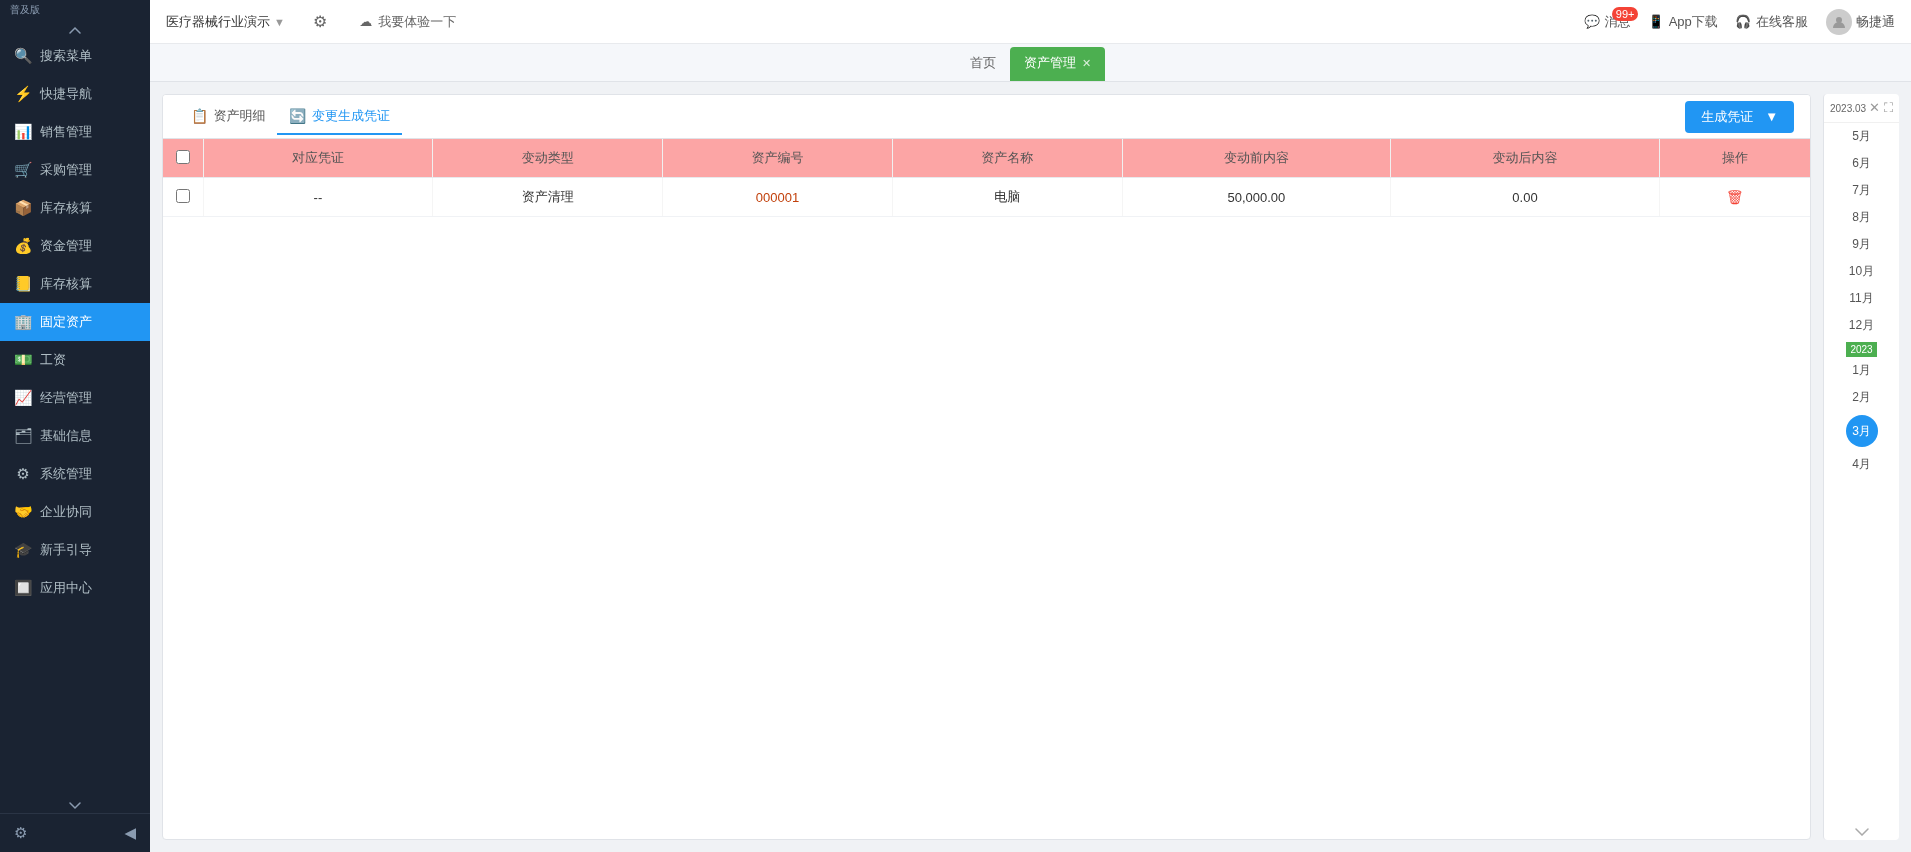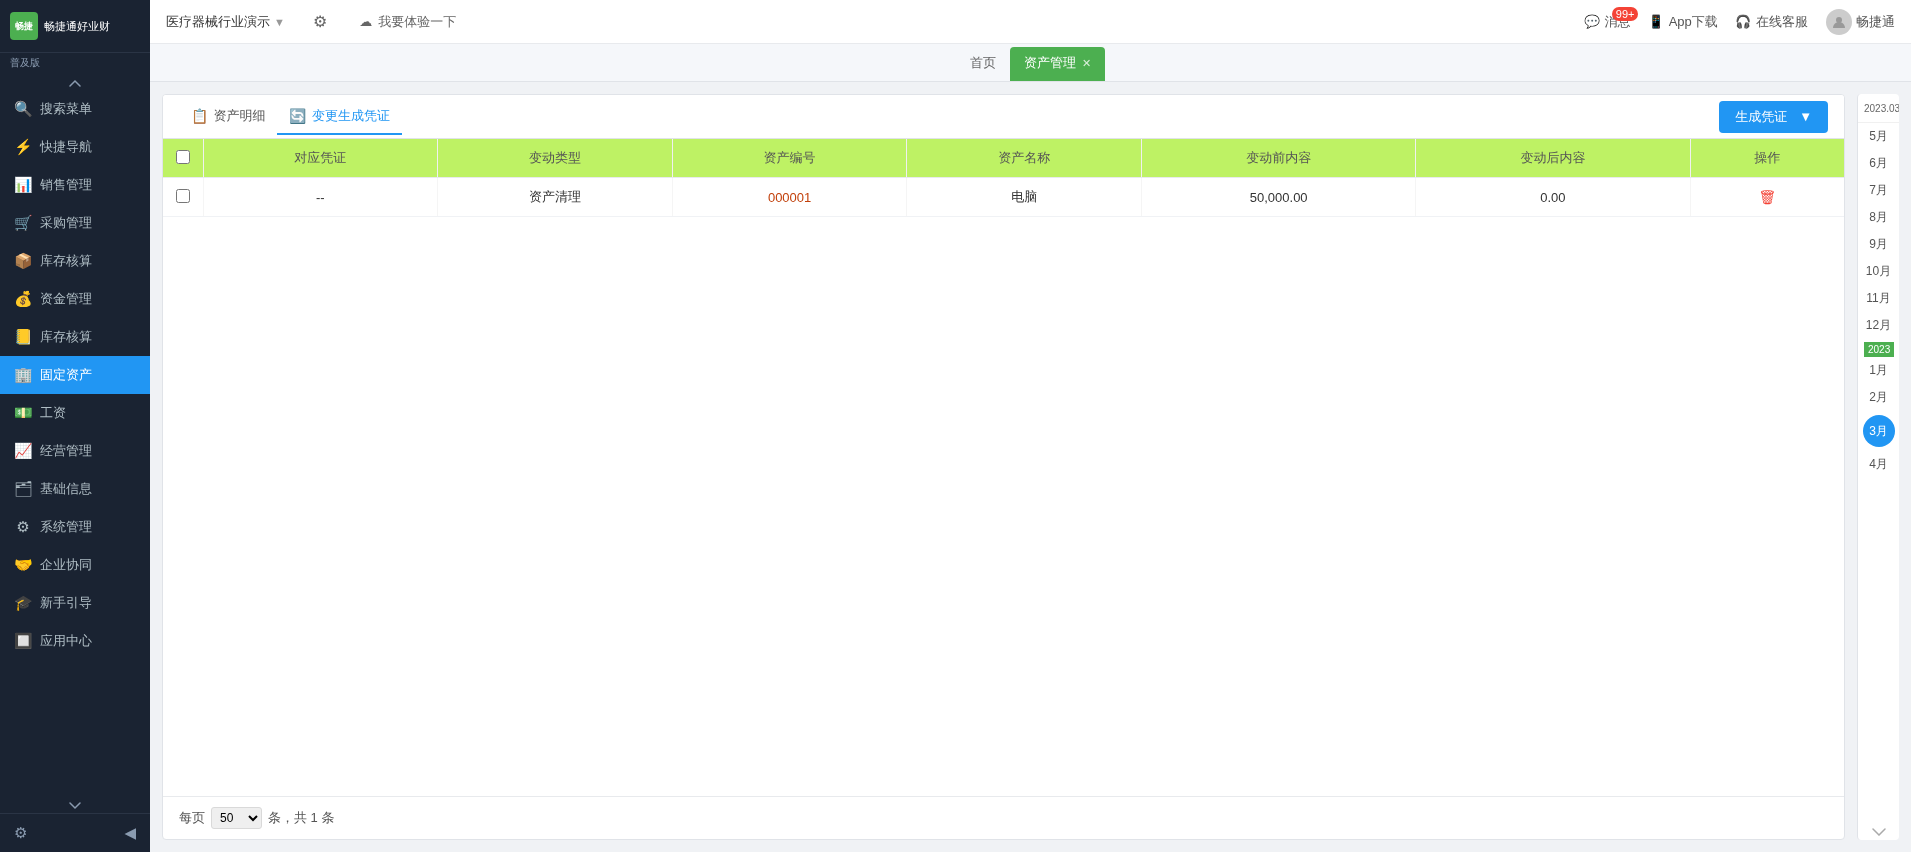--- a/index.html
+++ b/index.html
@@ -235,21 +235,21 @@
     .table-wrapper {
       flex: 1;
       overflow: auto;
     }
     table {
       width: 100%;
       border-collapse: collapse;
       font-size: 13px;
     }
     thead tr {
-      background: #bef264;
+      background: #fca5a5;
     }
     th {
       padding: 10px 12px;
       text-align: center;
       color: #555;
       font-weight: normal;
       border-bottom: 1px solid #e8eaed;
       border-right: 1px solid #f0f0f0;
       white-space: nowrap;
     }
@@ -281,21 +281,21 @@
     .pagination select {
       border: 1px solid #d9d9d9;
       border-radius: 3px;
       padding: 2px 4px;
       font-size: 12px;
       cursor: pointer;
     }
 
     
     .right-panel {
-      width: 42px;
+      width: 76px;
       background: #fff;
       border-left: 1px solid #e0e3e8;
       display: flex;
       flex-direction: column;
       overflow: hidden;
       position: relative;
       margin: 12px 12px 12px 0;
       border-radius: 4px;
     }
     .rp-header {
@@ -342,26 +342,20 @@
       align-items: center;
       padding: 4px;
       cursor: pointer;
       color: #aaa;
     }
   </style>
 </head>
 <body>
 
 <div class="sidebar">
-  <div class="sidebar-logo">
-    <div class="sidebar-logo-icon">
-      <span style="font-size:9px;font-weight:bold;">畅捷</span>
-    </div>
-    <div class="sidebar-logo-text">畅捷通好业财</div>
-  </div>
   <div class="sidebar-edition">普及版</div>
 
   <div class="sidebar-scrollbar-btn">
     <svg width="12" height="8" viewBox="0 0 12 8">
         <path d="M1 7L6 2L11 7" stroke="#8a9bb0" stroke-width="1.5" fill="none" stroke-linecap="round"></path>
       </svg>
   </div>
 
   <div class="sidebar-scroll">
 
@@ -561,30 +555,20 @@
                 <span>0.00</span>
               </td>
               <td>
                 <span class="td-delete">🗑</span>
               </td>
             </tr>
           </tbody>
         </table>
       </div>
 
-      <div class="pagination">
-        <span>每页</span>
-        <select>
-          <option>50</option>
-          <option>10</option>
-          <option>20</option>
-          <option>100</option>
-        </select>
-        <span>条，共 1 条</span>
-      </div>
     </div>
 
     <div class="right-panel">
       <div class="rp-header">
         <span style="font-size:10px;">2023.03</span>
         <div style="display:flex;gap:4px;">
           <span class="rp-header-close">✕</span>
           <span class="rp-header-expand">⛶</span>
         </div>
       </div>

